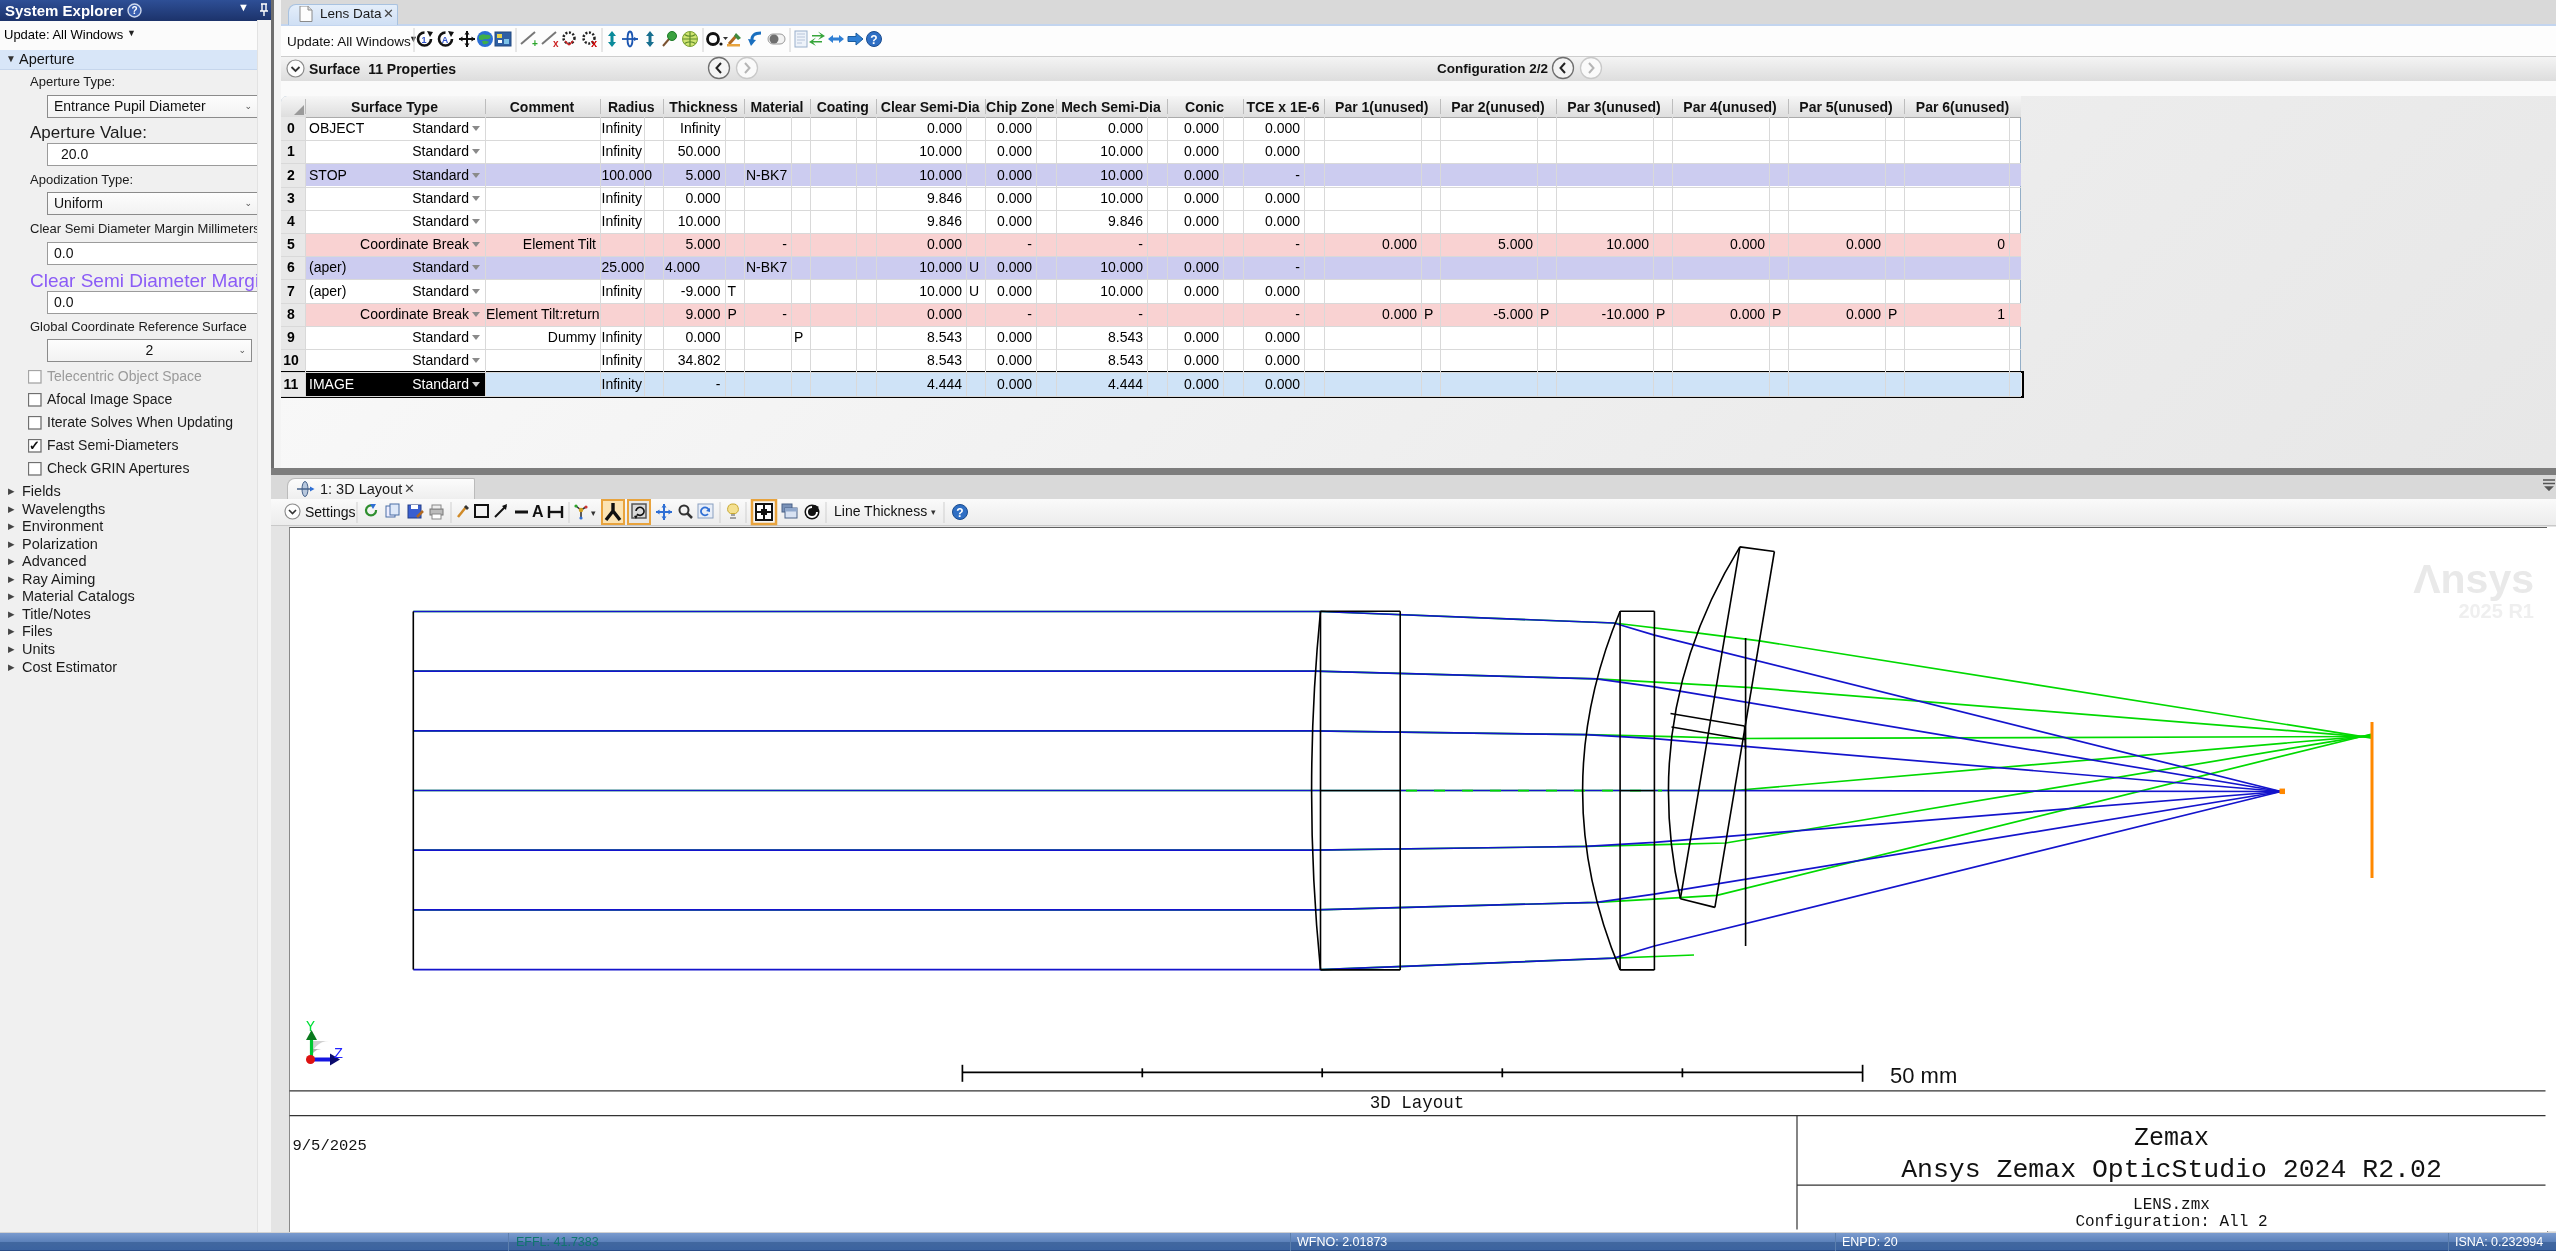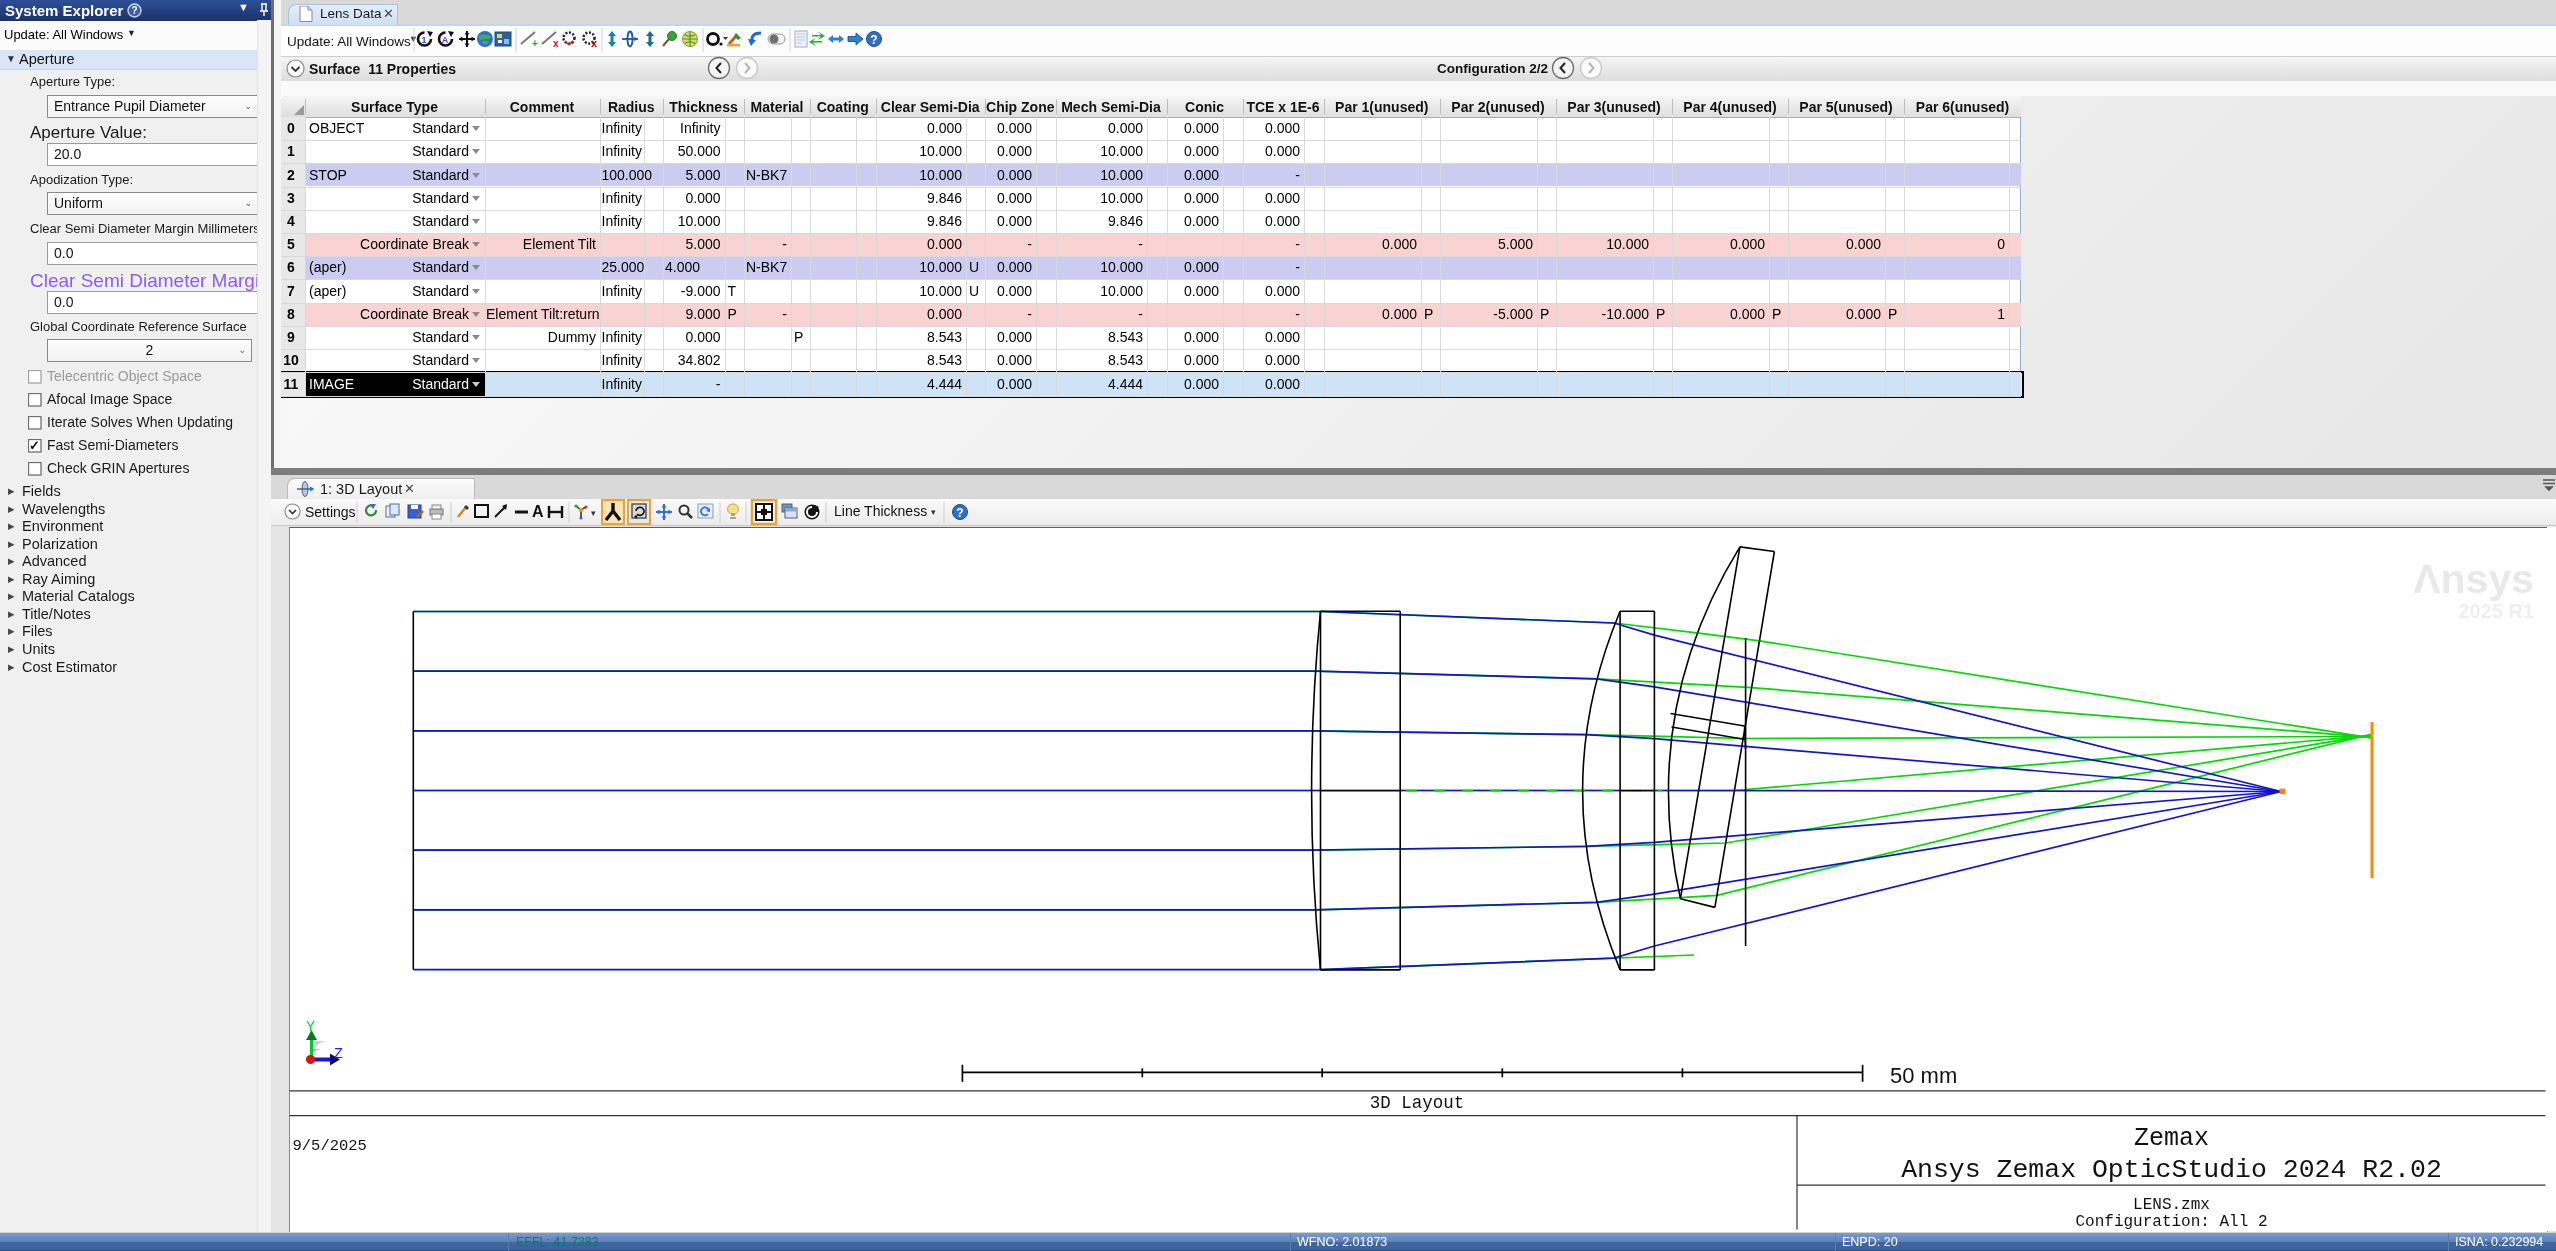--- a/index.html
+++ b/index.html
@@ -619,21 +619,21 @@
       <span style="position:absolute;left:4px;top:6.5px;font-size:13px">Update: All Windows</span>
       <span style="position:absolute;left:127px;top:7px;font-size:9px;color:#222">▼</span>
     </div>
 <div style="position:absolute;left:0;top:50px;width:100%;height:19px;background:#d8e6f8;border-bottom:1px solid #c6d6ec">
       <span style="position:absolute;left:6px;top:3px;font-size:10px;color:#333">▼</span>
       <span style="position:absolute;left:19px;top:1px;font-size:14.5px;color:#111">Aperture</span>
     </div>
 <span style="position:absolute;left:30px;top:74px;font-size:13px;color:#1b1b1b;white-space:nowrap">Aperture Type:</span>
 <div style="position:absolute;left:47px;top:94.5px;width:203px;height:21px;background:linear-gradient(#fdfdfd,#f2f2f2);border:1px solid #8b8b8b;font-size:14px;padding-left:6px;text-align:left;line-height:21px;color:#111">Entrance Pupil Diameter<span style="position:absolute;right:5px;top:0px;font-size:9px;color:#555">⌄</span></div>
 <span style="position:absolute;left:30px;top:123px;font-size:17px;color:#1b1b1b;white-space:nowrap">Aperture Value:</span>
-<div style="position:absolute;left:47px;top:143px;width:203px;height:21px;background:#fff;border:1px solid #9b9b9b;font-size:14px;padding-left:6px;line-height:21px;color:#111">20.0</div>
+<div style="position:absolute;left:47px;top:143px;width:203px;height:21px;background:#fff;border:1px solid #9b9b9b;font-size:14px;padding-left:13px;line-height:21px;color:#111">20.0</div>
 <span style="position:absolute;left:30px;top:172px;font-size:13px;color:#1b1b1b;white-space:nowrap">Apodization Type:</span>
 <div style="position:absolute;left:47px;top:192px;width:203px;height:21px;background:linear-gradient(#fdfdfd,#f2f2f2);border:1px solid #8b8b8b;font-size:14px;padding-left:6px;text-align:left;line-height:21px;color:#111">Uniform<span style="position:absolute;right:5px;top:0px;font-size:9px;color:#555">⌄</span></div>
 <span style="position:absolute;left:30px;top:221px;font-size:13px;color:#1b1b1b;white-space:nowrap">Clear Semi Diameter Margin Millimeters:</span>
 <div style="position:absolute;left:47px;top:241.5px;width:203px;height:21px;background:#fff;border:1px solid #9b9b9b;font-size:14px;padding-left:6px;line-height:21px;color:#111">0.0</div>
 <span style="position:absolute;left:30px;top:270px;font-size:19px;color:#8b5cf6;white-space:nowrap">Clear Semi Diameter Margin %</span>
 <div style="position:absolute;left:47px;top:290.5px;width:203px;height:21px;background:#fff;border:1px solid #9b9b9b;font-size:14px;padding-left:6px;line-height:21px;color:#111">0.0</div>
 <span style="position:absolute;left:30px;top:319px;font-size:13px;color:#1b1b1b;white-space:nowrap">Global Coordinate Reference Surface</span>
 <div style="position:absolute;left:47px;top:339px;width:203px;height:21px;background:linear-gradient(#fdfdfd,#f2f2f2);border:1px solid #8b8b8b;font-size:14px;text-align:center;line-height:21px;color:#111">2<span style="position:absolute;right:5px;top:0px;font-size:9px;color:#555">⌄</span></div>
 <svg width="14" height="14" style="position:absolute;left:28px;top:370px">
       <rect x="0.5" y="0.5" width="12.5" height="12.5" fill="#fff" stroke="#a5a5a5" stroke-width="1.3"></rect>

